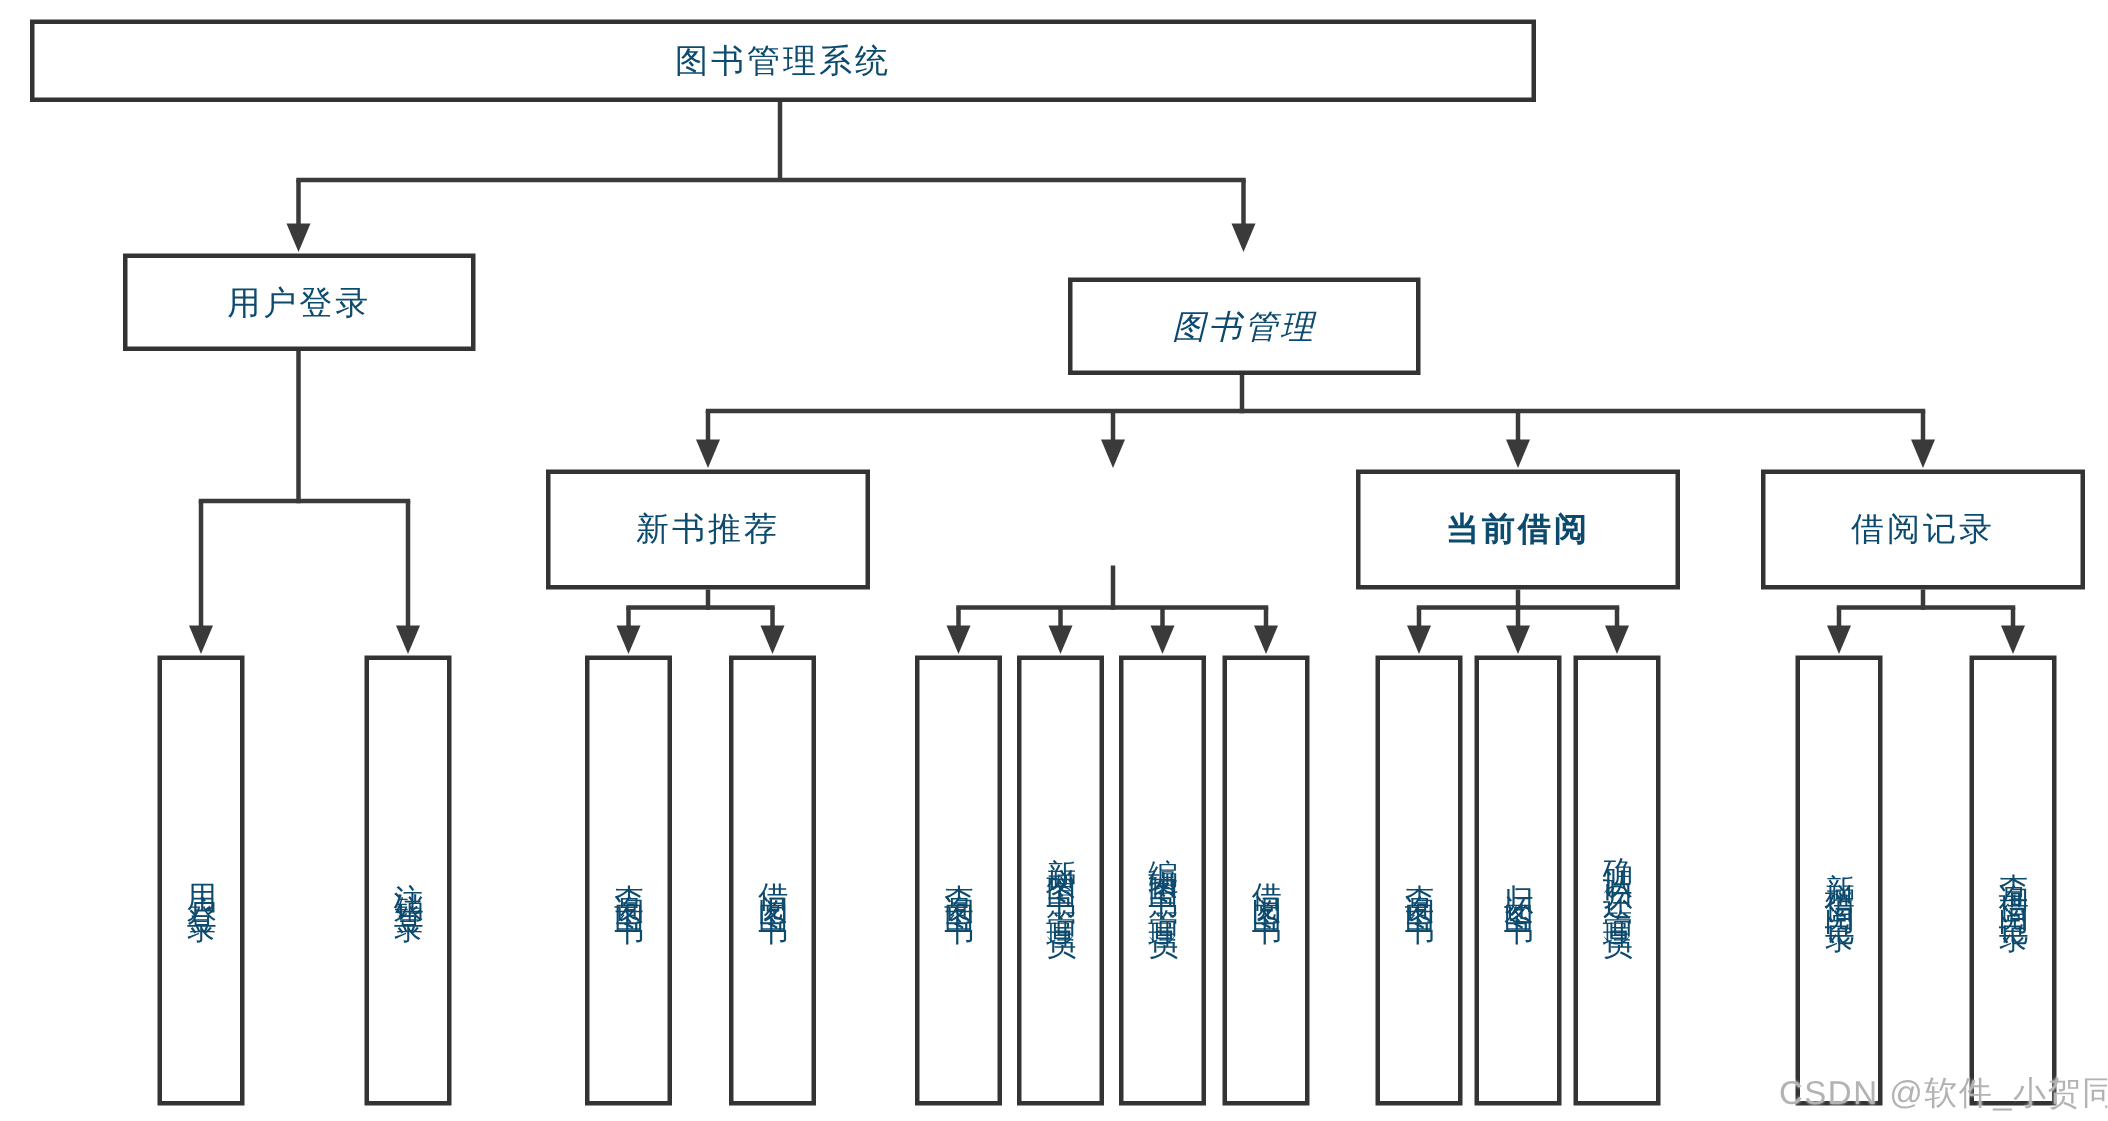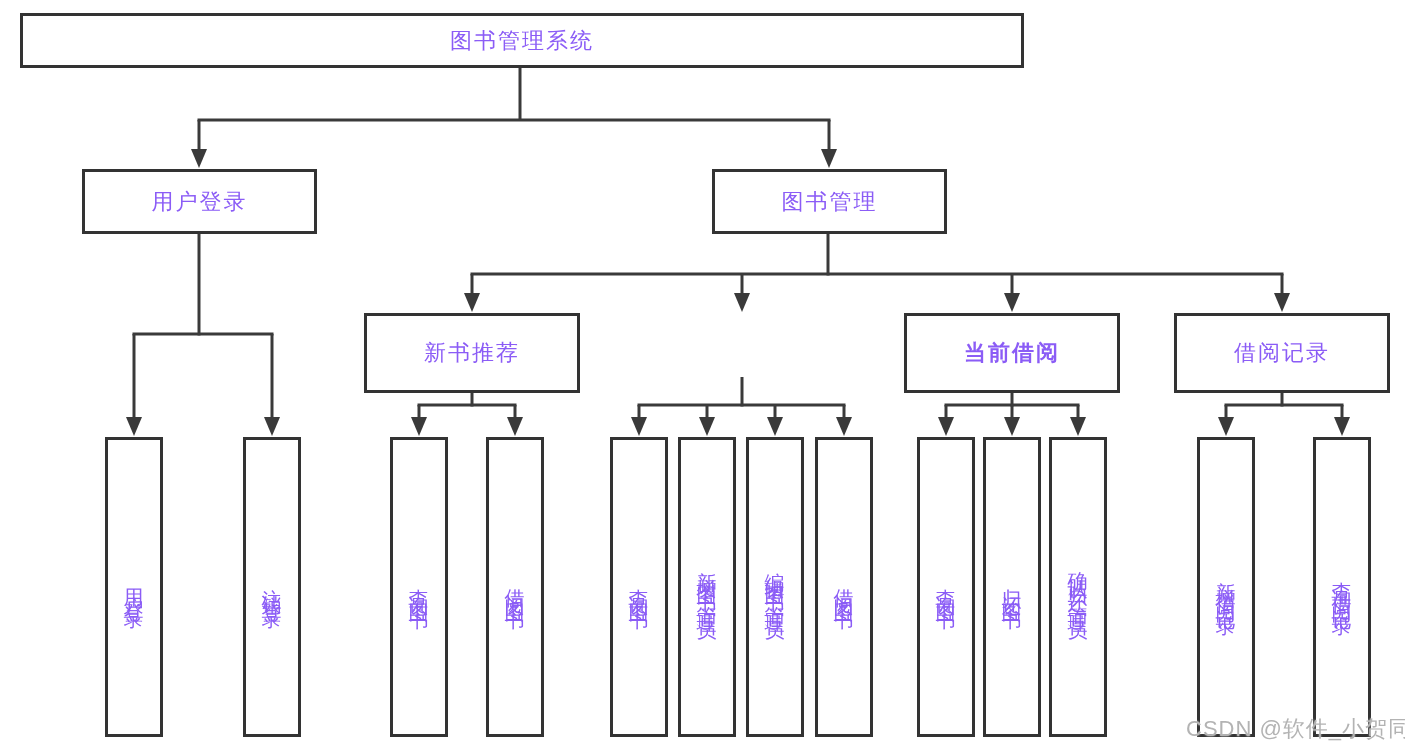--- a/index.html
+++ b/index.html
@@ -10,37 +10,37 @@
     font-family:"Liberation Sans","DejaVu Sans",sans-serif;
     overflow:hidden;
   }
   .wires{position:absolute;left:0;top:0;width:1405px;height:747px;}
   .node{
     position:absolute;
     box-sizing:border-box;
     background:#ffffff;
     border:3px solid #333333;
     display:flex;align-items:center;justify-content:center;
-    color:#8b5cf6;
+    color:#0c4a6e;
   }
   .hnode{
     font-size:22px;
     letter-spacing:2px;
     white-space:nowrap;
   }
   .vnode{
     font-size:20px;
     writing-mode:vertical-rl;
     text-orientation:upright;
     letter-spacing:7px;
     line-height:1;
   }
   .root   {left:20px;  top:13px;  width:1004px; height:55px;}
   .lvl2-a {left:82px;  top:169px; width:235px;  height:65px;}
-  .lvl2-b {left:712px; top:169px; width:235px;  height:65px;}
+  .lvl2-b {left:712px; top:185px; width:235px;  height:65px;font-style:italic;}
   .lvl3   {top:313px; width:216px; height:80px;}
   .l3-0{left:364px;} .l3-1{left:633px;} .l3-2{left:904px;font-weight:bold;} .l3-3{left:1174px;}
   .leaf   {top:437px; width:58px; height:300px;}
   .lf-a0{left:105px;} .lf-a1{left:243px;}
   .lf-b0{left:390px;} .lf-b1{left:486px;}
   .lf-c0{left:610px;} .lf-c1{left:678px;} .lf-c2{left:746px;} .lf-c3{left:815px;}
   .lf-d0{left:917px;} .lf-d1{left:983px;} .lf-d2{left:1049px;}
   .lf-e0{left:1197px;} .lf-e1{left:1313px;}
   .watermark{
     position:absolute;

